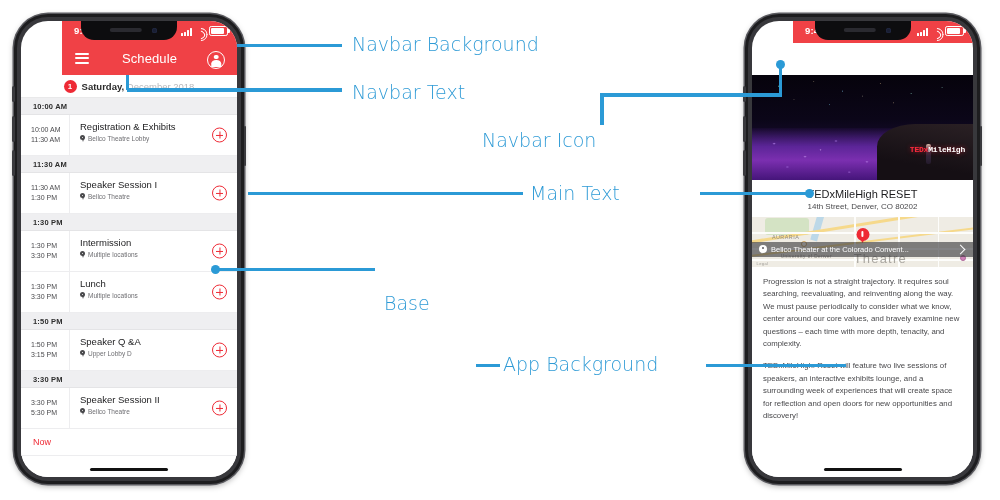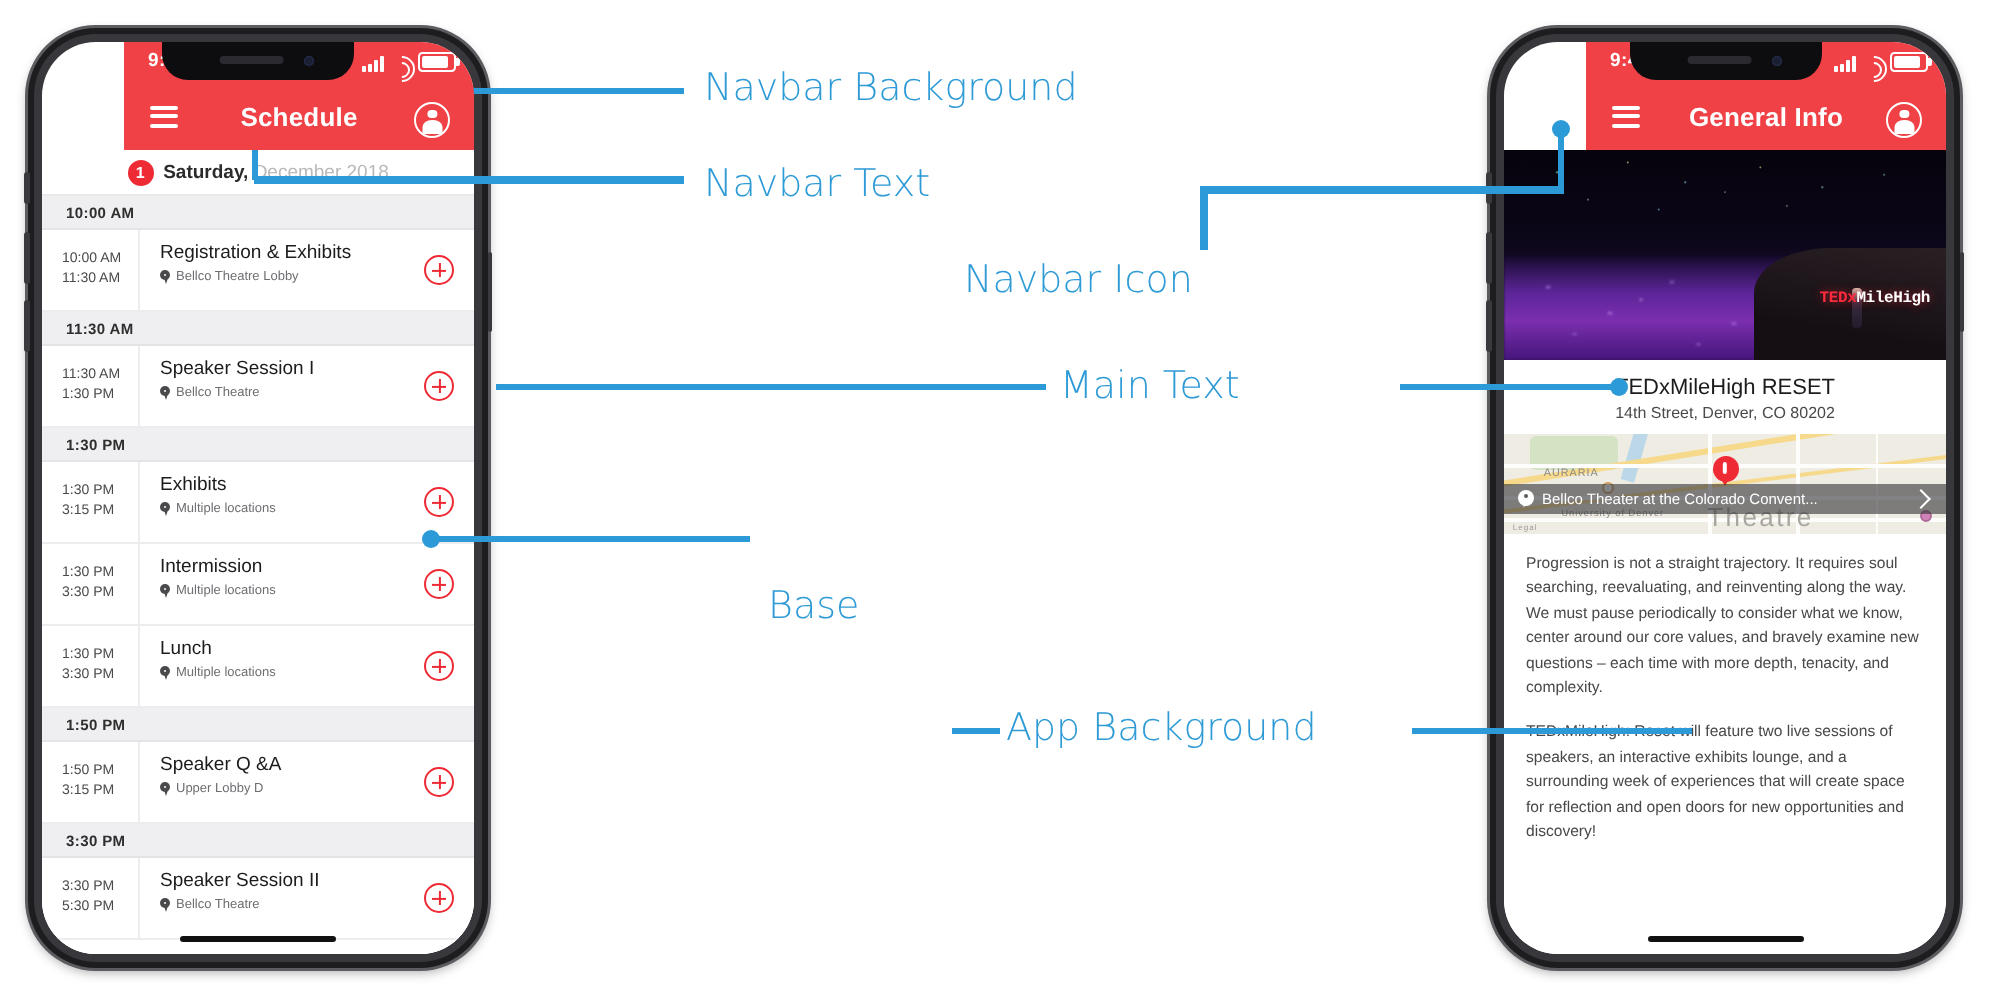--- a/index.html
+++ b/index.html
@@ -43,21 +43,21 @@
           border:1.4px solid #fff;border-bottom-color:transparent;border-left-color:transparent;
           transform-origin:center;}
   .batt{width:17px;height:8px;border:1.2px solid #fff;border-radius:2.2px;position:relative;}
   .batt::after{content:"";position:absolute;right:-3px;top:2px;width:1.6px;height:3.5px;
           background:#fff;border-radius:0 1px 1px 0;}
   .batt i{position:absolute;left:1px;top:1px;bottom:1px;width:12.5px;background:#fff;border-radius:1px;}
 
   
   .navbar{position:relative;height:32px;background:#F04146;color:#fff;z-index:20;}
   .nav-title{position:absolute;left:0;right:0;top:8px;text-align:center;
-             font-size:13px;font-weight:bold;letter-spacing:.1px;}
+             font-size:13px;font-weight:normal;letter-spacing:.1px;}
   .nav-ham{position:absolute;left:13px;top:10px;width:14px;height:11px;cursor:pointer;}
   .nav-ham i{display:block;height:1.8px;background:#fff;border-radius:1px;margin-bottom:2.7px;}
   .nav-ham i:last-child{margin-bottom:0;}
   .nav-avatar{position:absolute;right:12px;top:8px;width:16px;height:16px;border-radius:50%;
               border:1.5px solid #fff;cursor:pointer;}
   .nav-avatar::before{content:"";position:absolute;left:50%;top:2.6px;transform:translateX(-50%);
               width:4.6px;height:4.6px;border-radius:50%;background:#fff;}
   .nav-avatar::after{content:"";position:absolute;left:50%;top:8.4px;transform:translateX(-50%);
               width:9.5px;height:7px;border-radius:50% 50% 0 0;background:#fff;}
 
@@ -272,36 +272,20 @@
                   </span>
                   <span>Bellco Theatre</span>
                 </div>
               </div>
               <div class="plus"></div>
             </div>
             <div class="sec-head">1:30 PM</div>
             <div class="ev">
               <div class="ev-time">
                 <div>1:30 PM</div>
-                <div>3:15 PM</div>
-              </div>
-              <div class="ev-body">
-                <div class="ev-title">Exhibits</div>
-                <div class="ev-loc">
-                  <span class="pin">
-                    <i></i>
-                  </span>
-                  <span>Multiple locations</span>
-                </div>
-              </div>
-              <div class="plus"></div>
-            </div>
-            <div class="ev">
-              <div class="ev-time">
-                <div>1:30 PM</div>
                 <div>3:30 PM</div>
               </div>
               <div class="ev-body">
                 <div class="ev-title">Intermission</div>
                 <div class="ev-loc">
                   <span class="pin">
                     <i></i>
                   </span>
                   <span>Multiple locations</span>
                 </div>
@@ -390,29 +374,20 @@
           <span class="wifi">
             <b style="width:11px;height:11px;top:1px;transform:translateX(-50%) rotate(45deg);"></b>
             <b style="width:6px;height:6px;top:4px;transform:translateX(-50%) rotate(45deg);"></b>
           </span>
           <span class="batt">
               <i></i>
             </span>
         </div>
       </div>
 
-      <div class="navbar">
-        <div class="nav-ham">
-            <i></i>
-            <i></i>
-            <i></i>
-          </div>
-        <div class="nav-title">General Info</div>
-        <div class="nav-avatar"></div>
-      </div>
 
       <div class="screen" style="top:54px;">
         <div class="hero">
           <div class="sparks"></div>
           <div class="crowd"></div>
           <div class="stage-el"></div>
           <div class="speaker-fig"></div>
           <div class="tedx">TEDx<em>MileHigh</em></div>
         </div>
 

